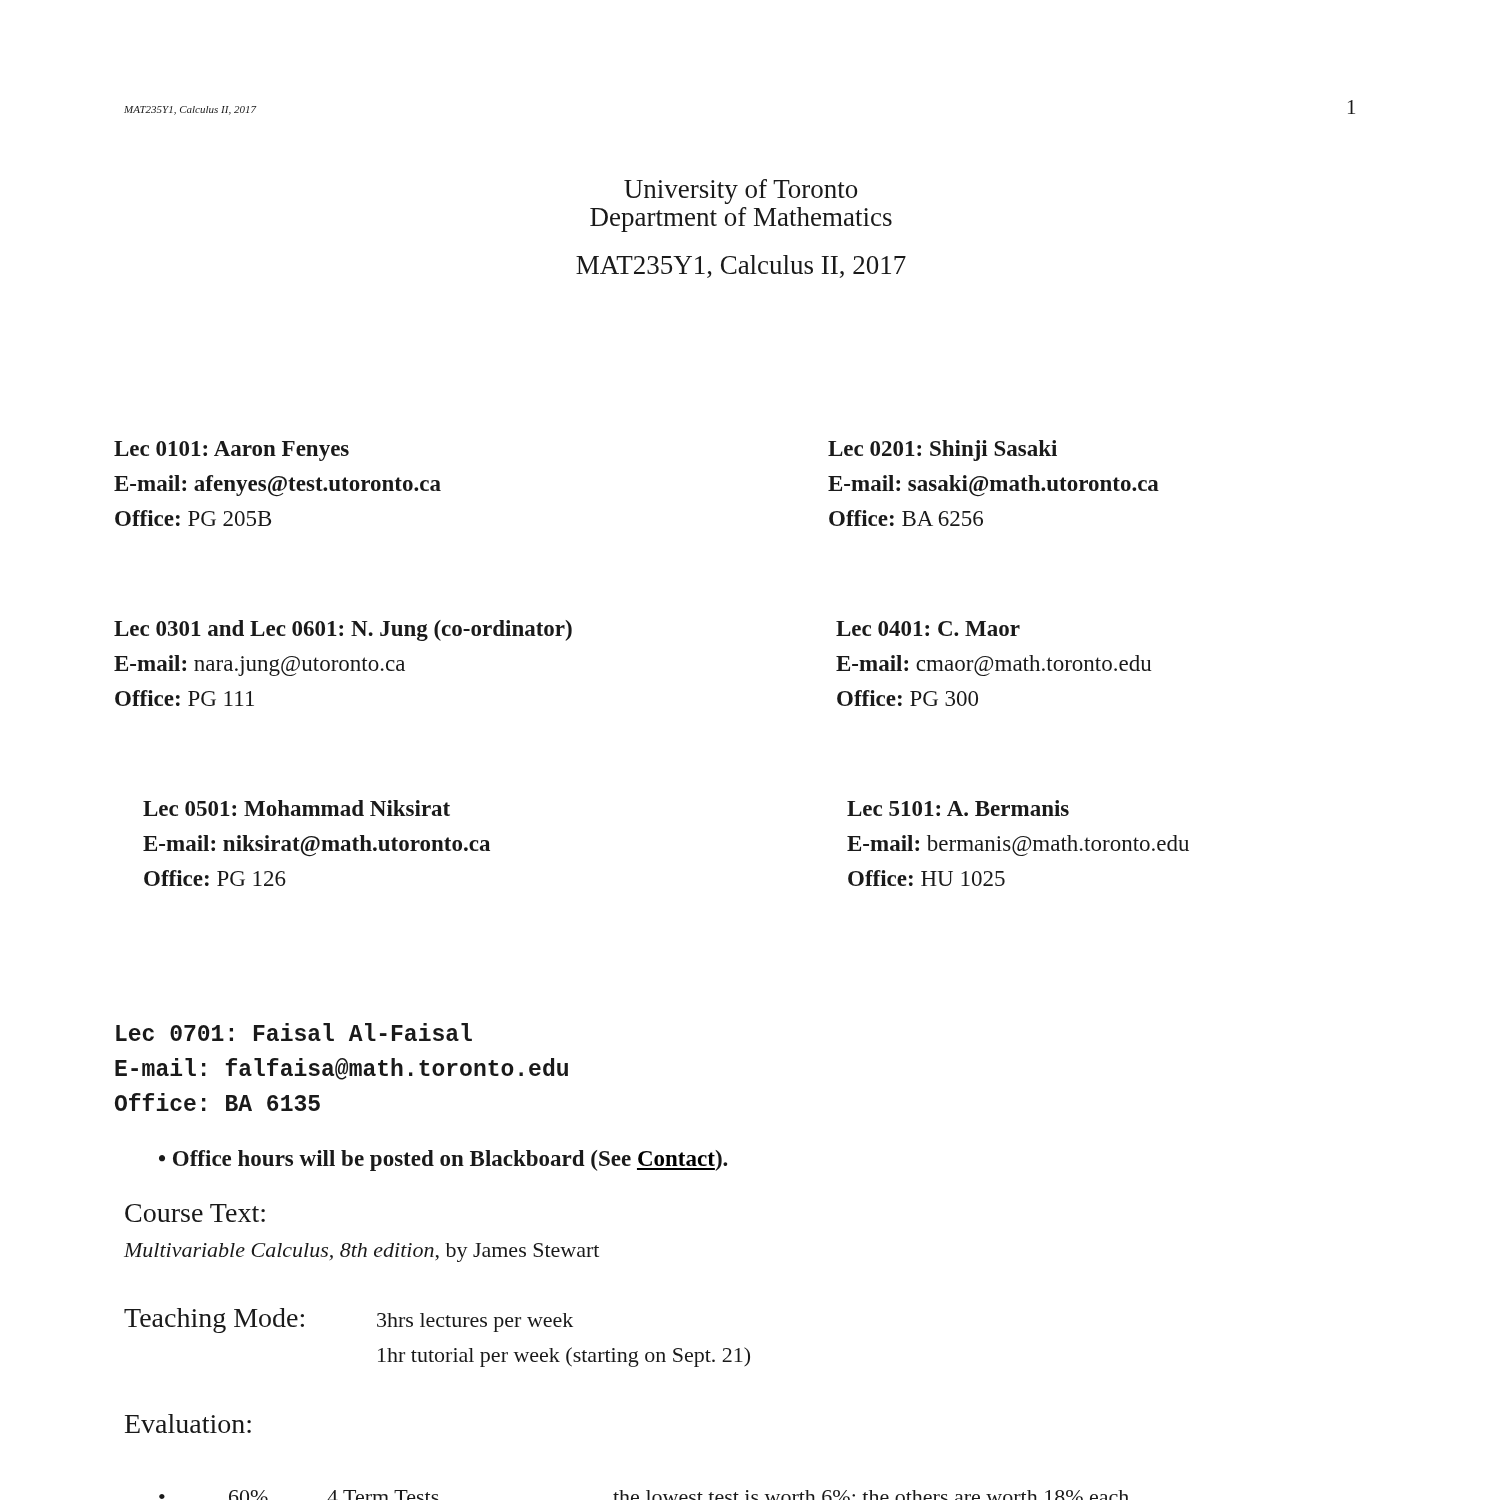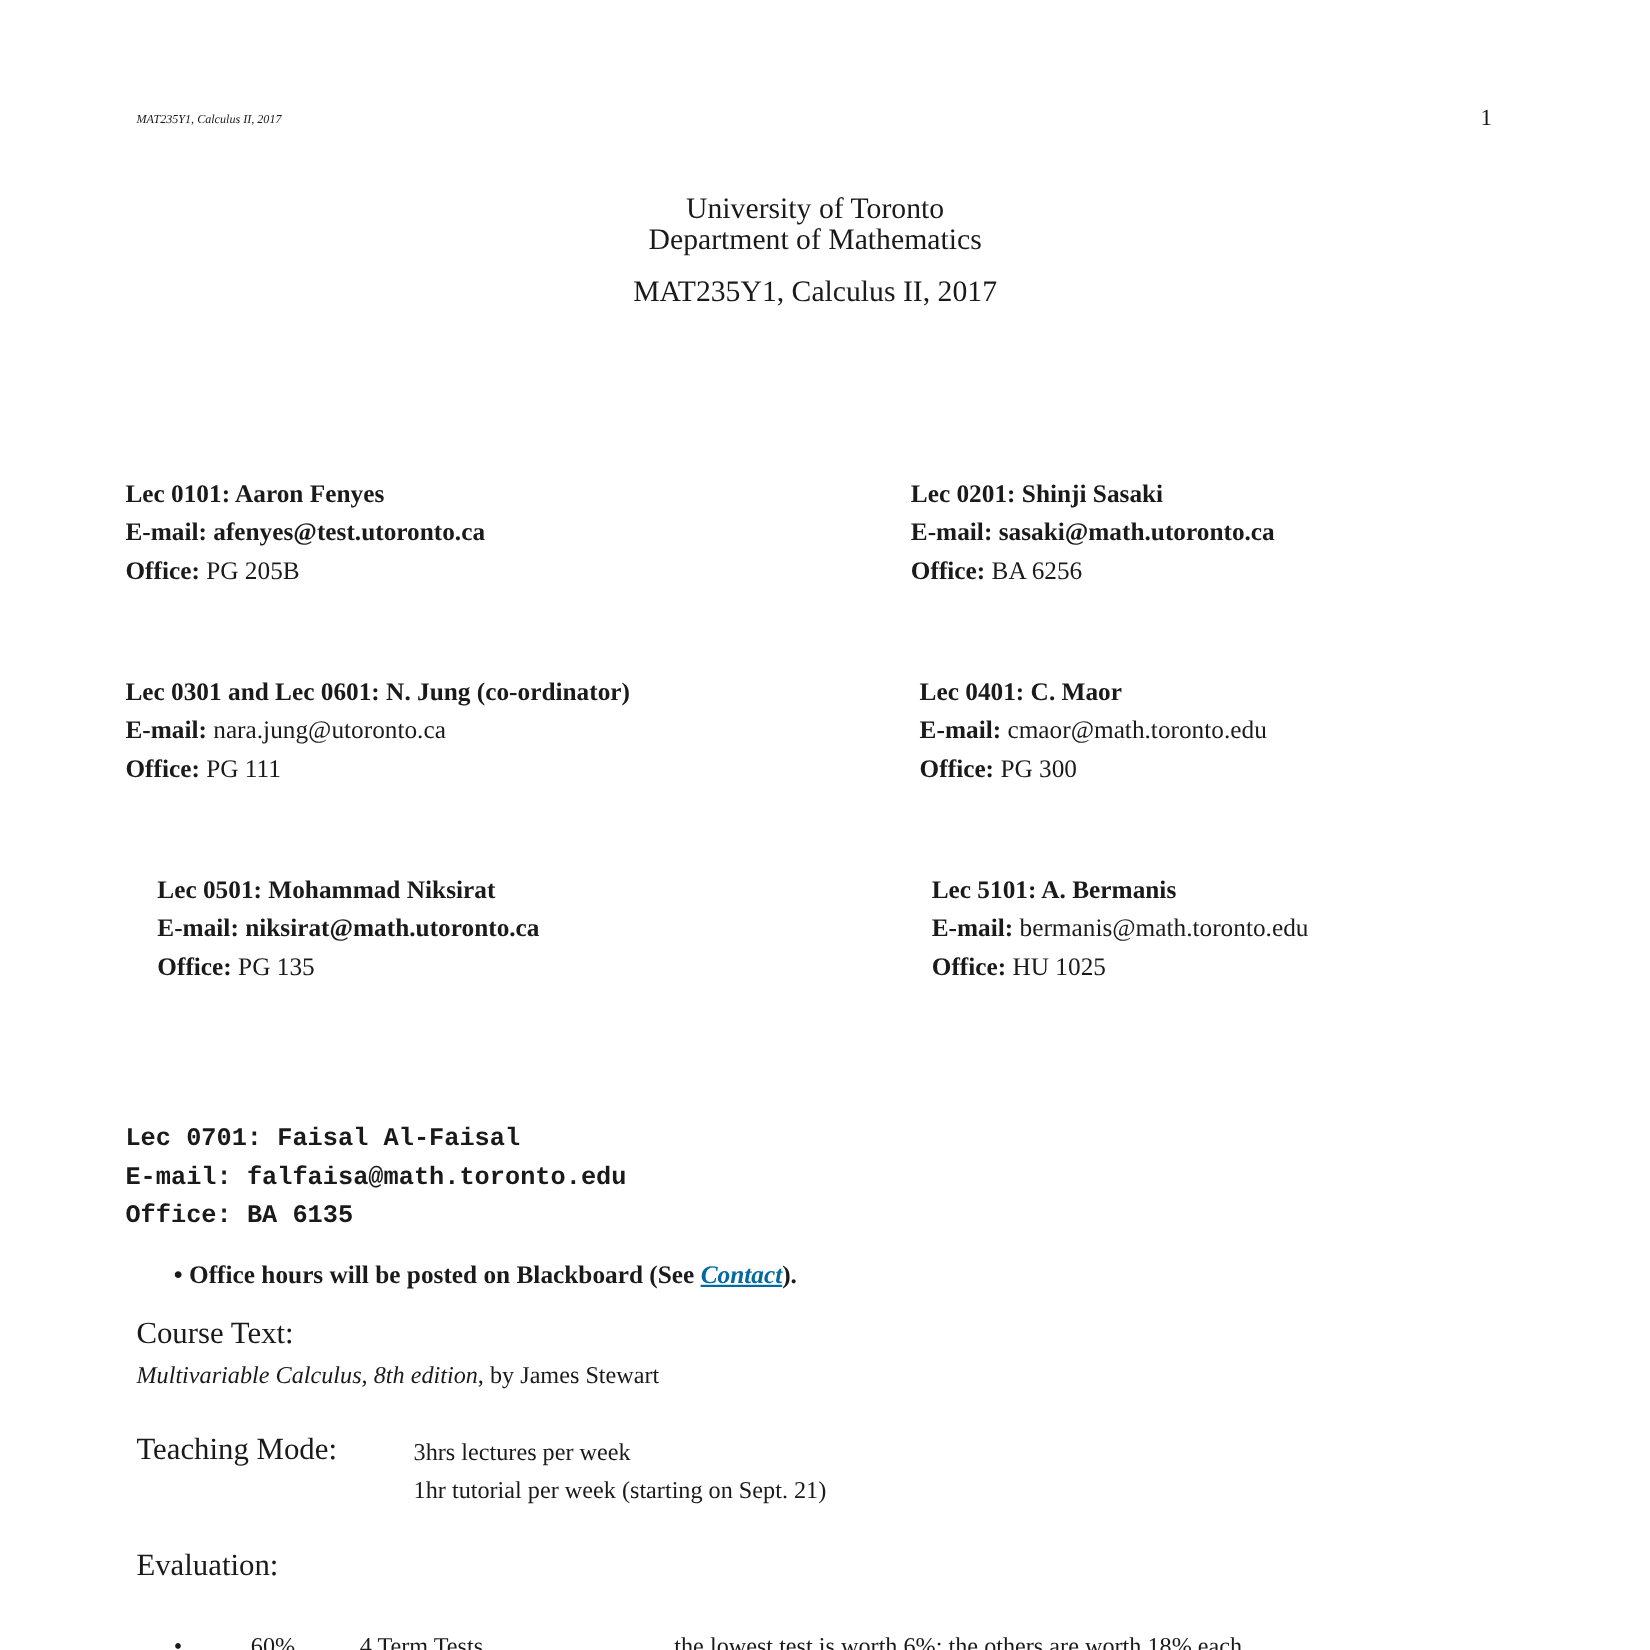--- a/index.html
+++ b/index.html
@@ -5,21 +5,21 @@
   html, body { margin:0; padding:0; background:#ffffff; }
   body { width:1500px; height:1500px; position:relative; overflow:hidden; color:#1a1a1a;
          font-family:"DejaVu Serif", "Liberation Serif", serif; }
   .abs { position:absolute; white-space:nowrap; }
   .running-head { left:124px; top:103px; font-size:11px; font-style:italic; font-family:"Liberation Serif", serif; }
   .page-num { left:1346px; top:95px; font-size:21px; font-family:"Liberation Serif", serif; }
   .title-block { left:0; width:1482px; text-align:center; font-weight:normal; font-size:27px; font-family:"Liberation Serif", serif; }
   .inst { font-family:"Liberation Serif", serif; font-size:23px; line-height:35px; }
   .inst .b { font-weight:bold; }
   .bullet-line { left:158px; top:1146px; font-size:23px; font-weight:bold; font-family:"Liberation Serif", serif; }
-  .bullet-line a { color:#0369a1; text-decoration:underline;font-style:italic; }
+  .bullet-line a { color:#000000; text-decoration:underline; }
   .sec-head { font-size:28px; font-family:"Liberation Serif", serif;text-align:center; }
   .body-txt { font-size:22px; font-family:"Liberation Serif", serif; }
   .eval-row { top:1484px; font-size:22px; font-family:"Liberation Serif", serif; }
 </style>
 </head>
 <body>
 
 <div class="abs running-head">MAT235Y1, Calculus II, 2017</div>
 <div class="abs page-num">1</div>
 
@@ -47,21 +47,21 @@
 
 <div class="abs inst" style="left:836px; top:611px;">
   <div class="b"><span>Lec 0401:</span> <span>C. Maor</span></div>
   <div><span class="b">E-mail:</span> <span>cmaor@math.toronto.edu</span></div>
   <div><span class="b">Office:</span> <span>PG 300</span></div>
 </div>
 
 <div class="abs inst" style="left:114px; top:791px;margin-left:29px;">
   <div class="b"><span>Lec 0501:</span> <span>Mohammad Niksirat</span></div>
   <div class="b"><span>E-mail:</span> <span>niksirat@math.utoronto.ca</span></div>
-  <div><span class="b">Office:</span> <span>PG 135</span></div>
+  <div><span class="b">Office:</span> <span>PG 126</span></div>
 </div>
 
 <div class="abs inst" style="left:847px; top:791px;">
   <div class="b"><span>Lec 5101:</span> <span>A. Bermanis</span></div>
   <div><span class="b">E-mail:</span> <span>bermanis@math.toronto.edu</span></div>
   <div><span class="b">Office:</span> <span>HU 1025</span></div>
 </div>
 
 <div class="abs inst" style="left:114px; top:1018px;font-family:Liberation Mono, monospace;">
   <div class="b"><span>Lec 0701:</span> <span>Faisal Al-Faisal</span></div>

